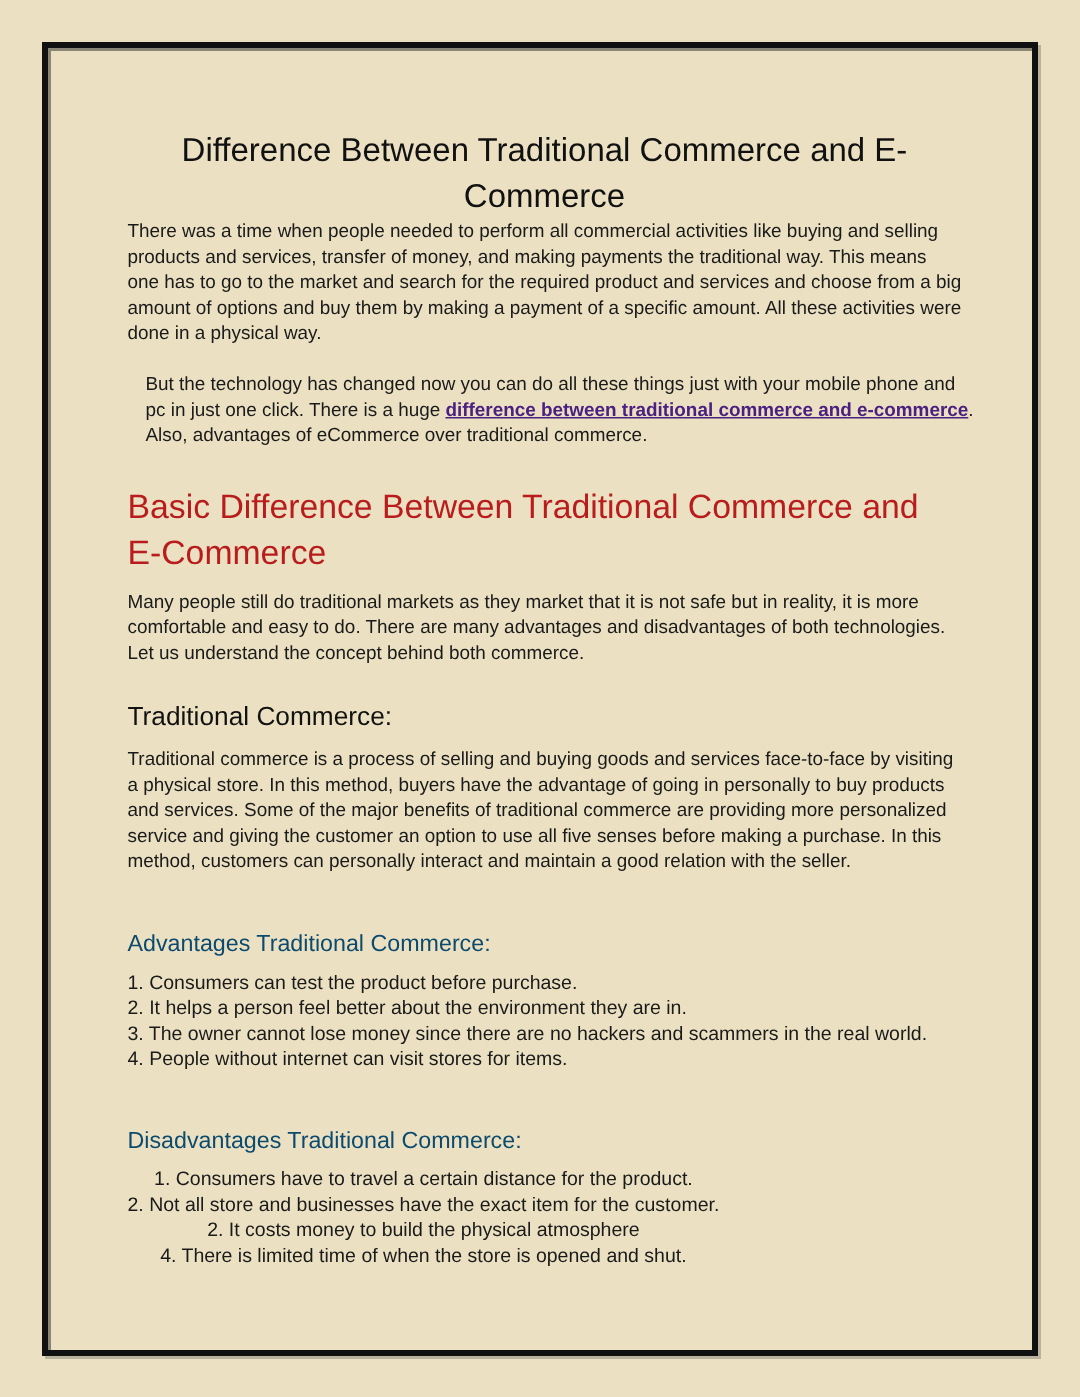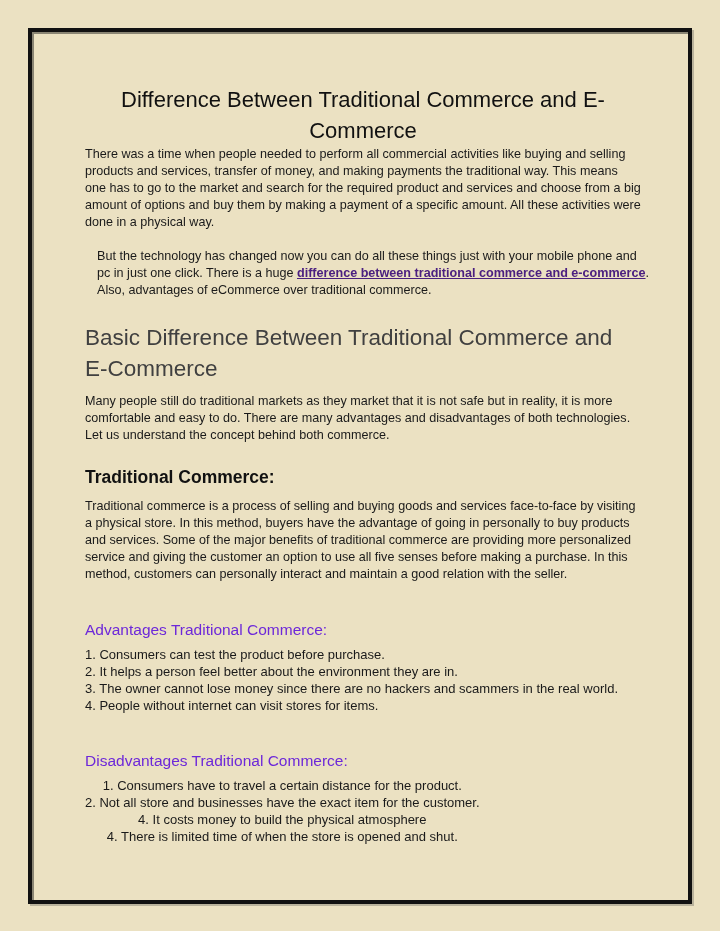--- a/index.html
+++ b/index.html
@@ -45,38 +45,38 @@
       color: #4b2080;
       font-weight: bold;
       text-decoration: underline;
     }
     h2.section {
       position: absolute;
       top: 322px; left: 0; width: 556px;
       margin: 0;
       font-size: 22.5px; font-weight: normal;
       line-height: 31px;
-      color: #404040;
+      color: #b91c1c;
     }
     .p3 { position: absolute; top: 393px; left: 0; width: 556px; }
     h3.sub {
       position: absolute;
       top: 466px; left: 0;
       margin: 0;
-      font-size: 17.5px; font-weight: bold;
+      font-size: 17.5px; font-weight: normal;
       line-height: 22px;
       color: #111;
     }
     .p4 { position: absolute; top: 498px; left: 0; width: 556px; }
     h4.minor {
       position: absolute;
       left: 0; margin: 0;
       font-size: 15.5px; font-weight: normal;
       line-height: 20px;
-      color: #6d28d9;
+      color: #0c4a6e;
     }
     .h-adv { top: 620px; }
     .h-dis { top: 751px; }
     ol.list {
       position: absolute; left: 0; margin: 0; padding: 0;
       list-style: none;
       font-size: 13px; line-height: 17px; color: #1a1a1a;
     }
     .l-adv { top: 646px; }
     .l-dis { top: 777px; text-align: center; }
@@ -114,16 +114,16 @@
     <li>1. Consumers can test the product before purchase.</li>
     <li>2. It helps a person feel better about the environment they are in.</li>
     <li>3. The owner cannot lose money since there are no hackers and scammers in the real world.</li>
     <li>4. People without internet can visit stores for items.</li>
   </ol>
 
   <h4 class="minor h-dis">Disadvantages Traditional Commerce:</h4>
   <ol class="list l-dis">
     <li>1. Consumers have to travel a certain distance for the product.</li>
     <li>2. Not all store and businesses have the exact item for the customer.</li>
-    <li>4. It costs money to build the physical atmosphere</li>
+    <li>2. It costs money to build the physical atmosphere</li>
     <li>4. There is limited time of when the store is opened and shut.</li>
   </ol>
 </div>
 
 </body></html>

